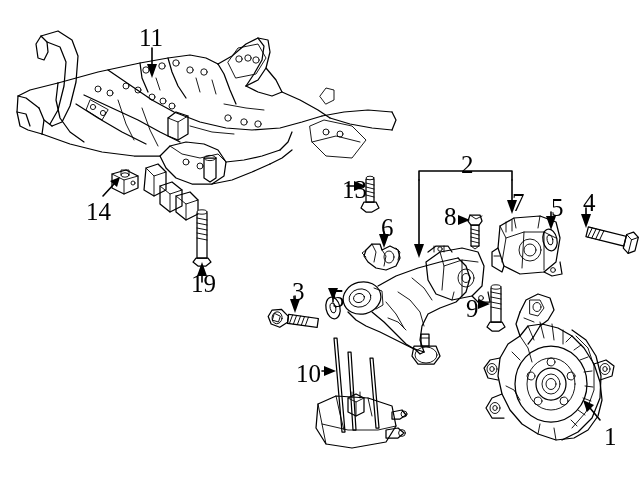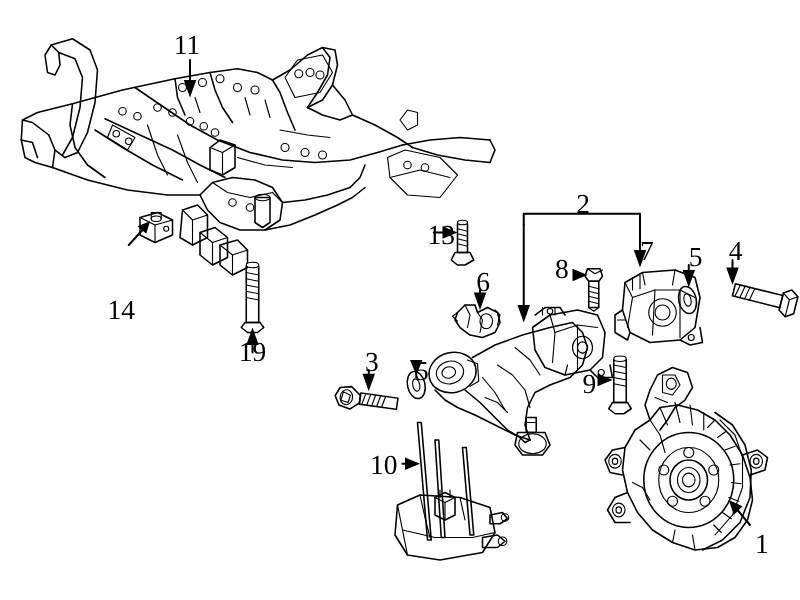--- a/index.html
+++ b/index.html
@@ -23,21 +23,21 @@
     height: 480px;
   }
   .pt { fill: none; stroke: #000000; stroke-width: 1.25; stroke-linejoin: round; stroke-linecap: round; }
   .pt-thin { fill: none; stroke: #000000; stroke-width: 0.9; stroke-linejoin: round; stroke-linecap: round; }
   .pt-fill-thin { fill: #ffffff; stroke: #000000; stroke-width: 0.9; stroke-linejoin: round; stroke-linecap: round; }
   .leader { fill: none; stroke: #000000; stroke-width: 1.6; stroke-linecap: round; stroke-linejoin: round; }
   .arrowhead { fill: #000000; stroke: none; }
   .callout-num {
     position: absolute;
     font-family: "Liberation Serif", serif;
-    font-size: 22px;
+    font-size: 25px;
     font-weight: 400;
     color: #000000;
     line-height: 1;
     white-space: nowrap;
     user-select: none;
   }
 </style>
 </head>
 <body>
 
@@ -444,15 +444,15 @@
   <div class="callout-num" style="left:466px; top:296px;">9</div>
 
   <div class="callout-num" style="left:296px; top:361px;text-align:right;">10</div>
 
   <div class="callout-num" style="left:139px; top:25px;">11</div>
 
   <div class="callout-num" style="left:191px; top:271px;">19</div>
 
   <div class="callout-num" style="left:342px; top:177px;">13</div>
 
-  <div class="callout-num" style="left:86px; top:199px;margin-top:38px;">14</div>
+  <div class="callout-num" style="left:86px; top:199px;">14</div>
 
 </div>
 
 </body></html>

